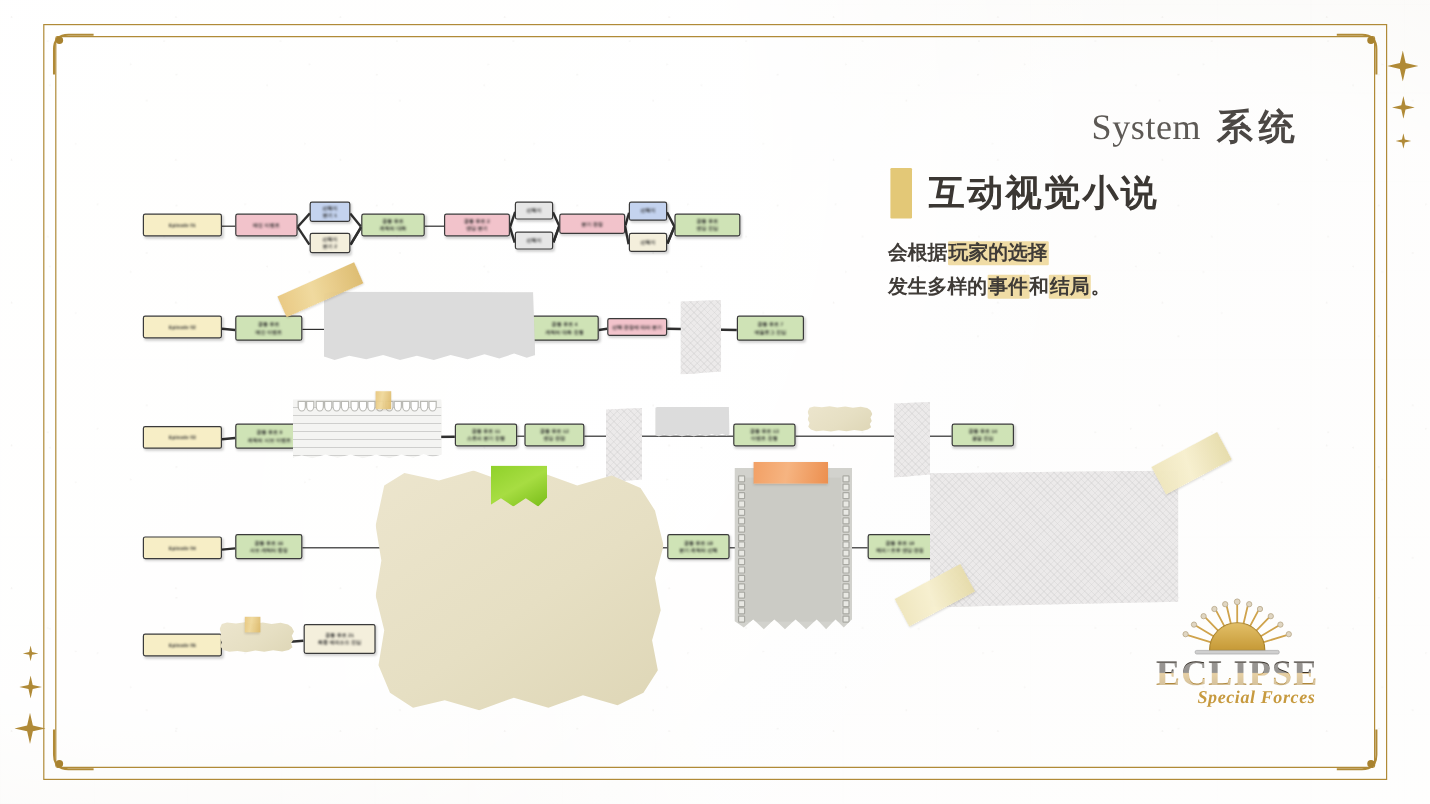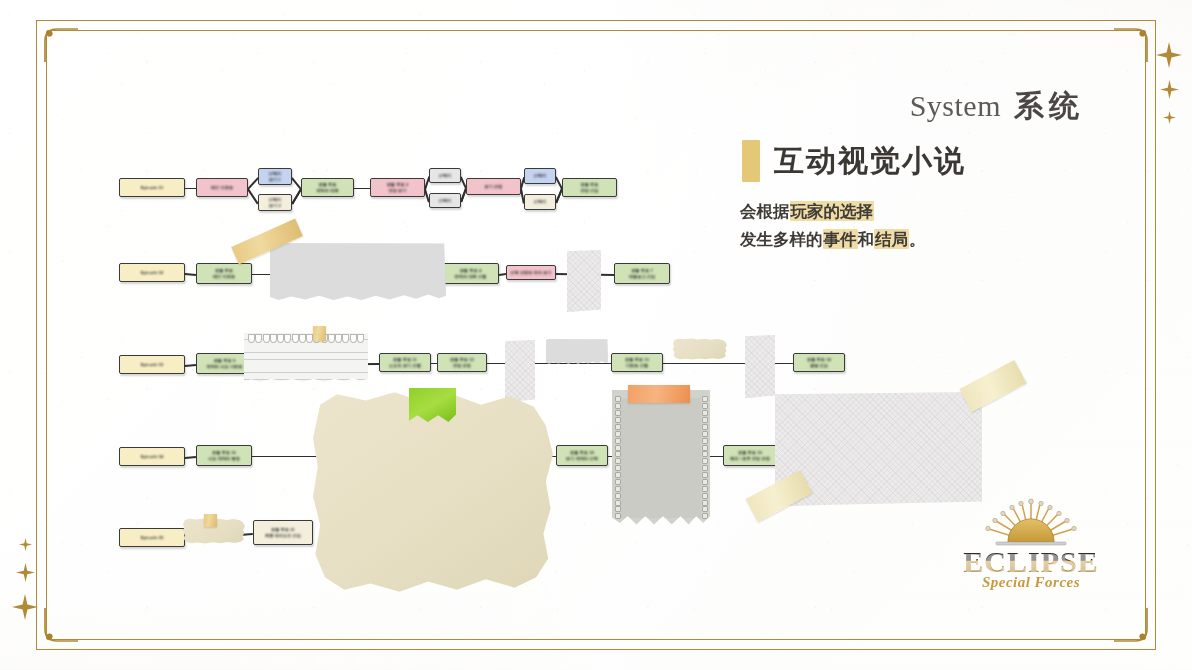--- a/index.html
+++ b/index.html
@@ -148,21 +148,21 @@
   .logo{position:absolute;left:952px;top:498px;width:158px;height:104px;}
   .logo-word{
     position:absolute;left:0;top:47px;width:158px;text-align:center;
     font-family:"Liberation Serif",serif;font-weight:700;font-size:30px;
     letter-spacing:1px;color:#2b2722;
     background:linear-gradient(180deg,#3a332a 0%,#2a2520 45%,#cfa14a 48%,#8a6a2a 100%);
     -webkit-background-clip:text;background-clip:text;color:transparent;
     text-shadow:0 1px 0 rgba(255,255,255,.5);
   }
   .logo-sub{
-    position:absolute;left:0;top:76px;width:158px;text-align:center;
+    position:absolute;left:16px;top:76px;width:158px;text-align:center;
     font-family:"Liberation Serif",serif;font-style:italic;font-weight:700;
     font-size:15px;letter-spacing:.5px;color:#c79a3f;
     text-shadow:0 1px 0 rgba(255,255,255,.6);
   }
 </style>
 </head>
 <body>
 
 <div id="slide"></div>
 <div id="grain"></div>

